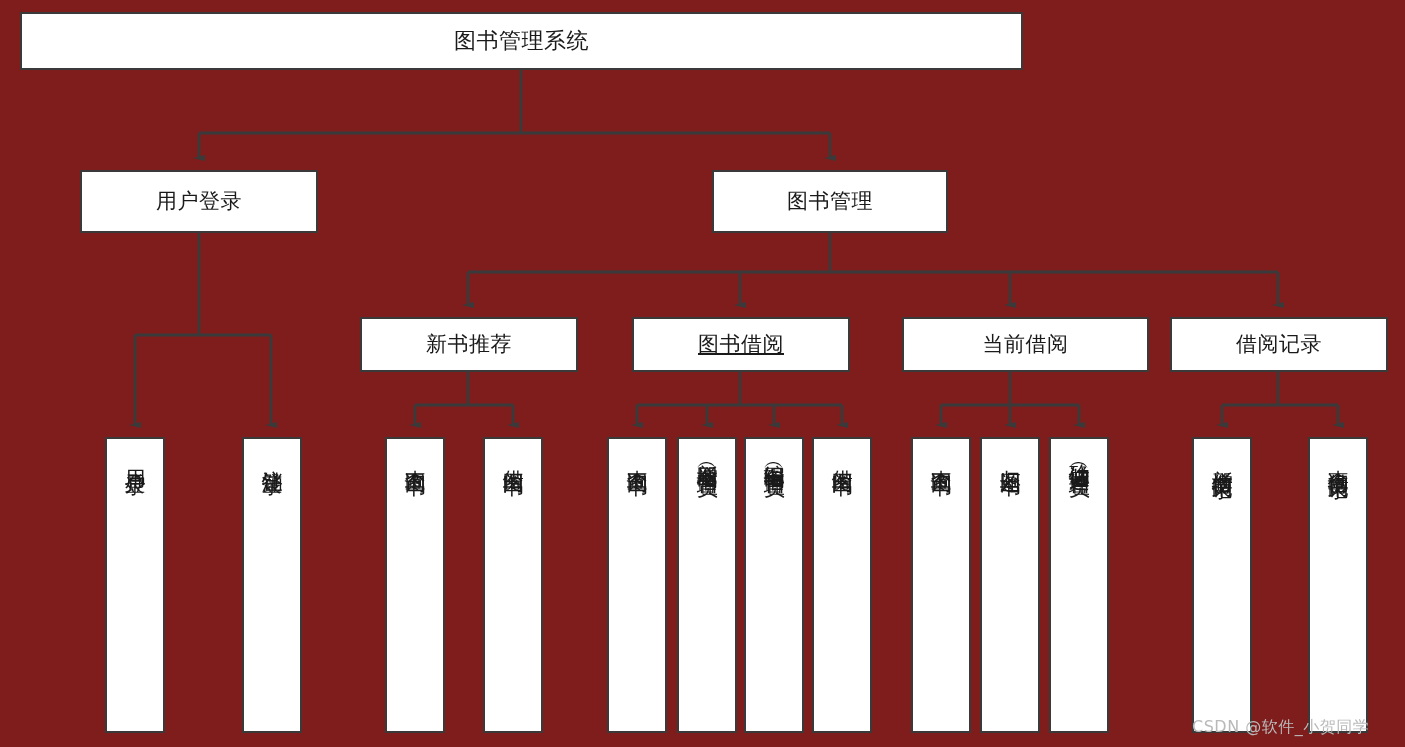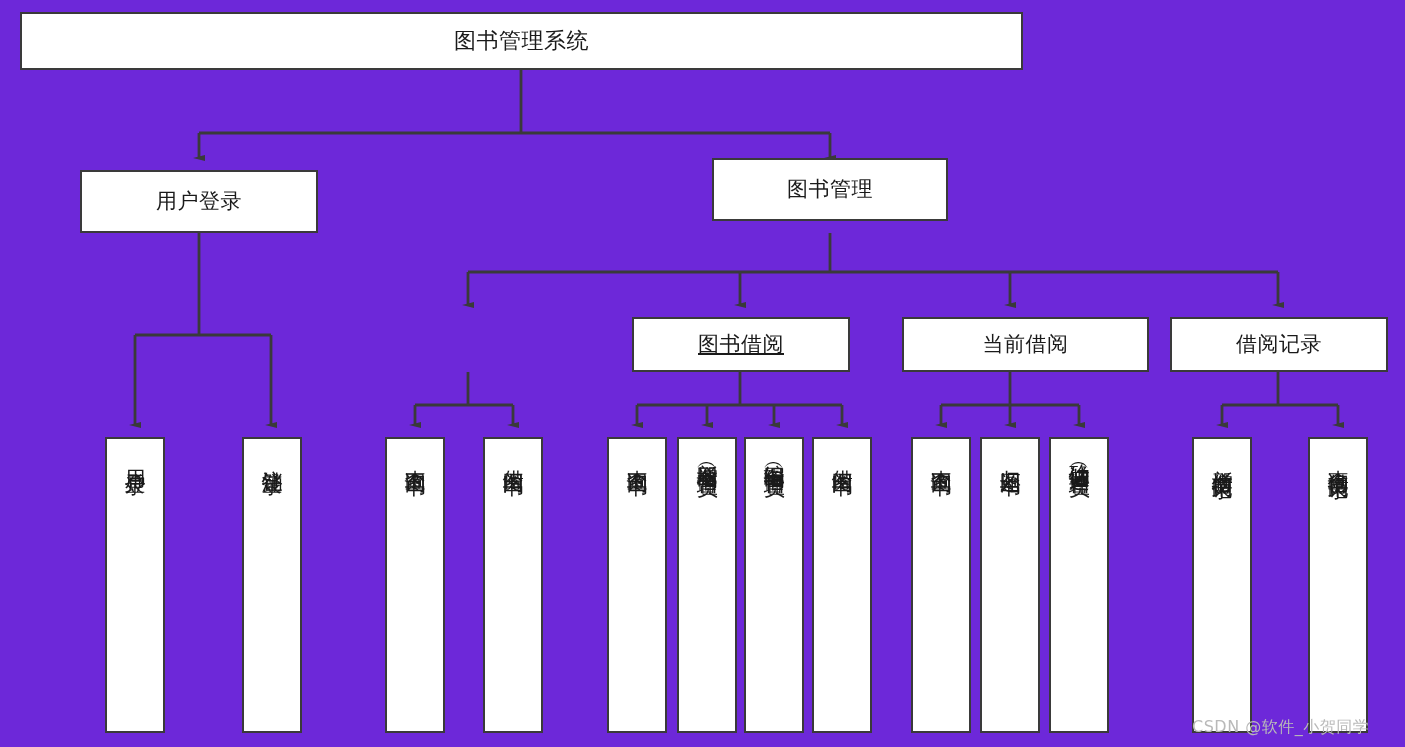--- a/index.html
+++ b/index.html
@@ -8,21 +8,21 @@
     padding: 0;
     background: #ffffff;
   }
   body {
     font-family: "DejaVu Sans", "Liberation Sans", sans-serif;
   }
   #canvas {
     position: relative;
     width: 1405px;
     height: 747px;
-    background: #6d28d9;
+    background: #7f1d1d;
     overflow: hidden;
   }
   svg#wires {
     position: absolute;
     left: 0;
     top: 0;
     width: 1405px;
     height: 747px;
     pointer-events: none;
   }
@@ -133,24 +133,27 @@
     </g>
   </svg>
 
   <div class="node h-node root" style="left:20px; top:12px; width:1003px; height:58px;">
     <span class="node-label">图书管理系统</span>
   </div>
 
   <div class="node h-node" style="left:80px; top:170px; width:238px; height:63px;">
     <span class="node-label">用户登录</span>
   </div>
-  <div class="node h-node" style="left:712px; top:158px; width:236px; height:63px;">
+  <div class="node h-node" style="left:712px; top:170px; width:236px; height:63px;">
     <span class="node-label">图书管理</span>
   </div>
 
+  <div class="node h-node" style="left:360px; top:317px; width:218px; height:55px;">
+    <span class="node-label">新书推荐</span>
+  </div>
   <div class="node h-node" style="left:632px; top:317px; width:218px; height:55px;text-decoration:underline;">
     <span class="node-label">图书借阅</span>
   </div>
   <div class="node h-node" style="left:902px; top:317px; width:247px; height:55px;">
     <span class="node-label">当前借阅</span>
   </div>
   <div class="node h-node" style="left:1170px; top:317px; width:218px; height:55px;">
     <span class="node-label">借阅记录</span>
   </div>
 

